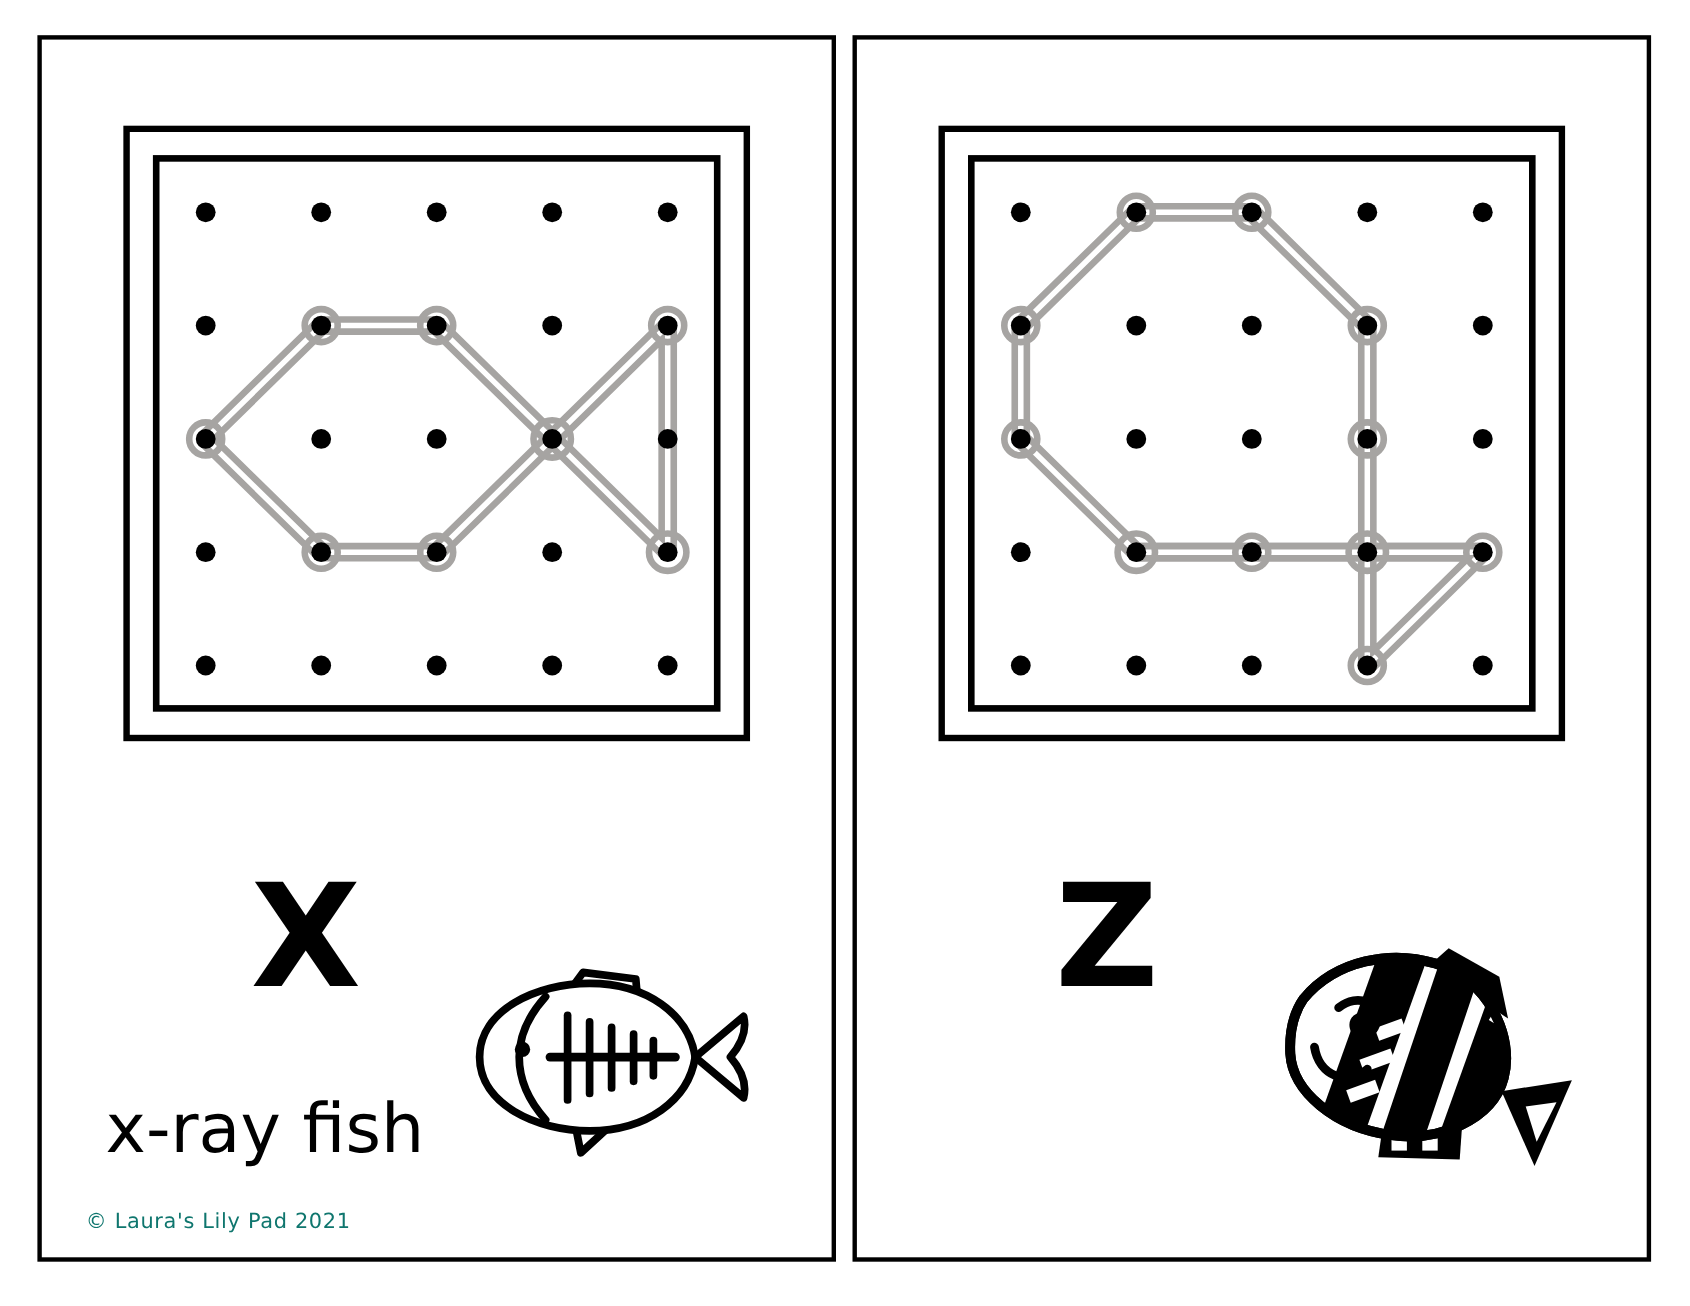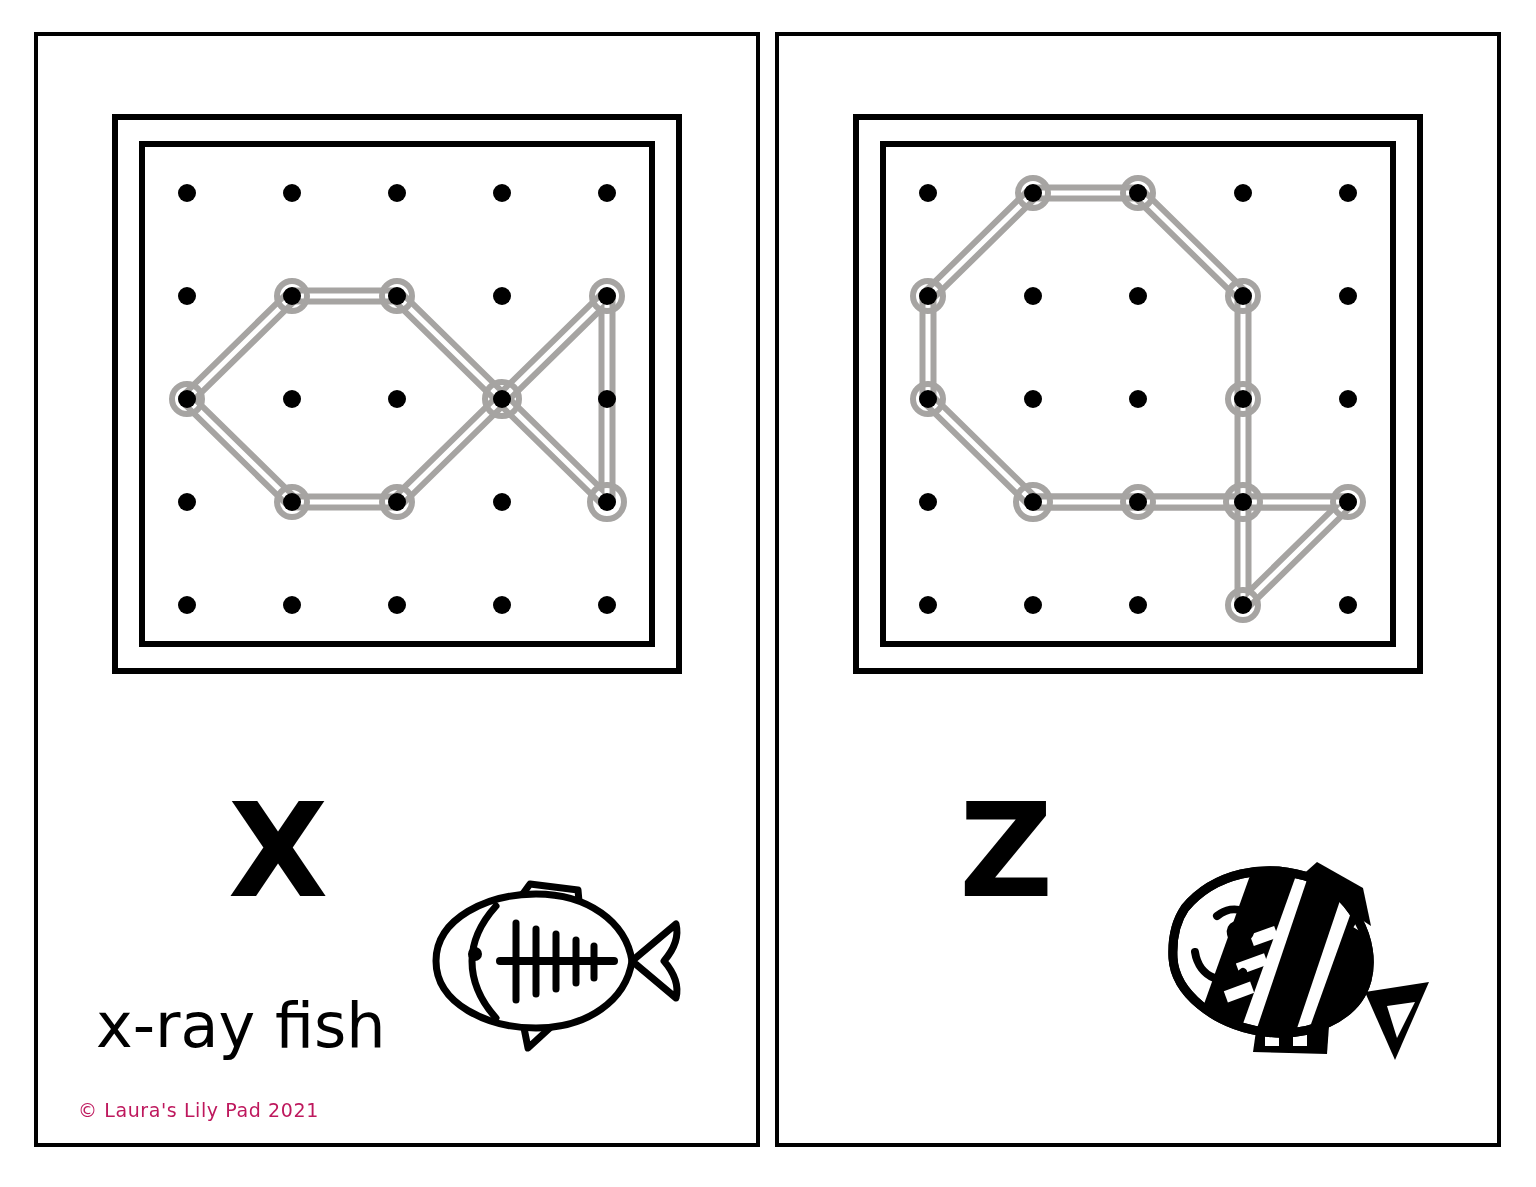--- a/index.html
+++ b/index.html
@@ -9,21 +9,21 @@
   #card-x{left:34px;width:726px;}
   #card-z{left:775px;width:726px;}
   .geoboard-wrap{position:absolute;top:78px;left:50%;transform:translateX(-50%);}
   .letter-row{position:absolute;left:0;right:0;top:740px;height:320px;}
   .big-letter{position:absolute;font-family:"DejaVu Sans",sans-serif;font-weight:700;
       font-size:130px;line-height:1;color:#000;letter-spacing:0;}
   .word-label{position:absolute;font-family:"DejaVu Sans",sans-serif;font-weight:400;
       font-size:62px;line-height:1;color:#000;white-space:nowrap;}
   .fish-holder{position:absolute;}
   .copyright{position:absolute;left:40px;bottom:22px;font-family:"DejaVu Sans",sans-serif;
-      font-size:19px;color:#be185d;letter-spacing:.6px;white-space:nowrap;}
+      font-size:19px;color:#0f766e;letter-spacing:.6px;white-space:nowrap;}
   svg{display:block;}
 </style>
 </head>
 <body>
 
 <div class="sheet">
 
   <div class="card" id="card-x">
 
     <div class="geoboard-wrap">

